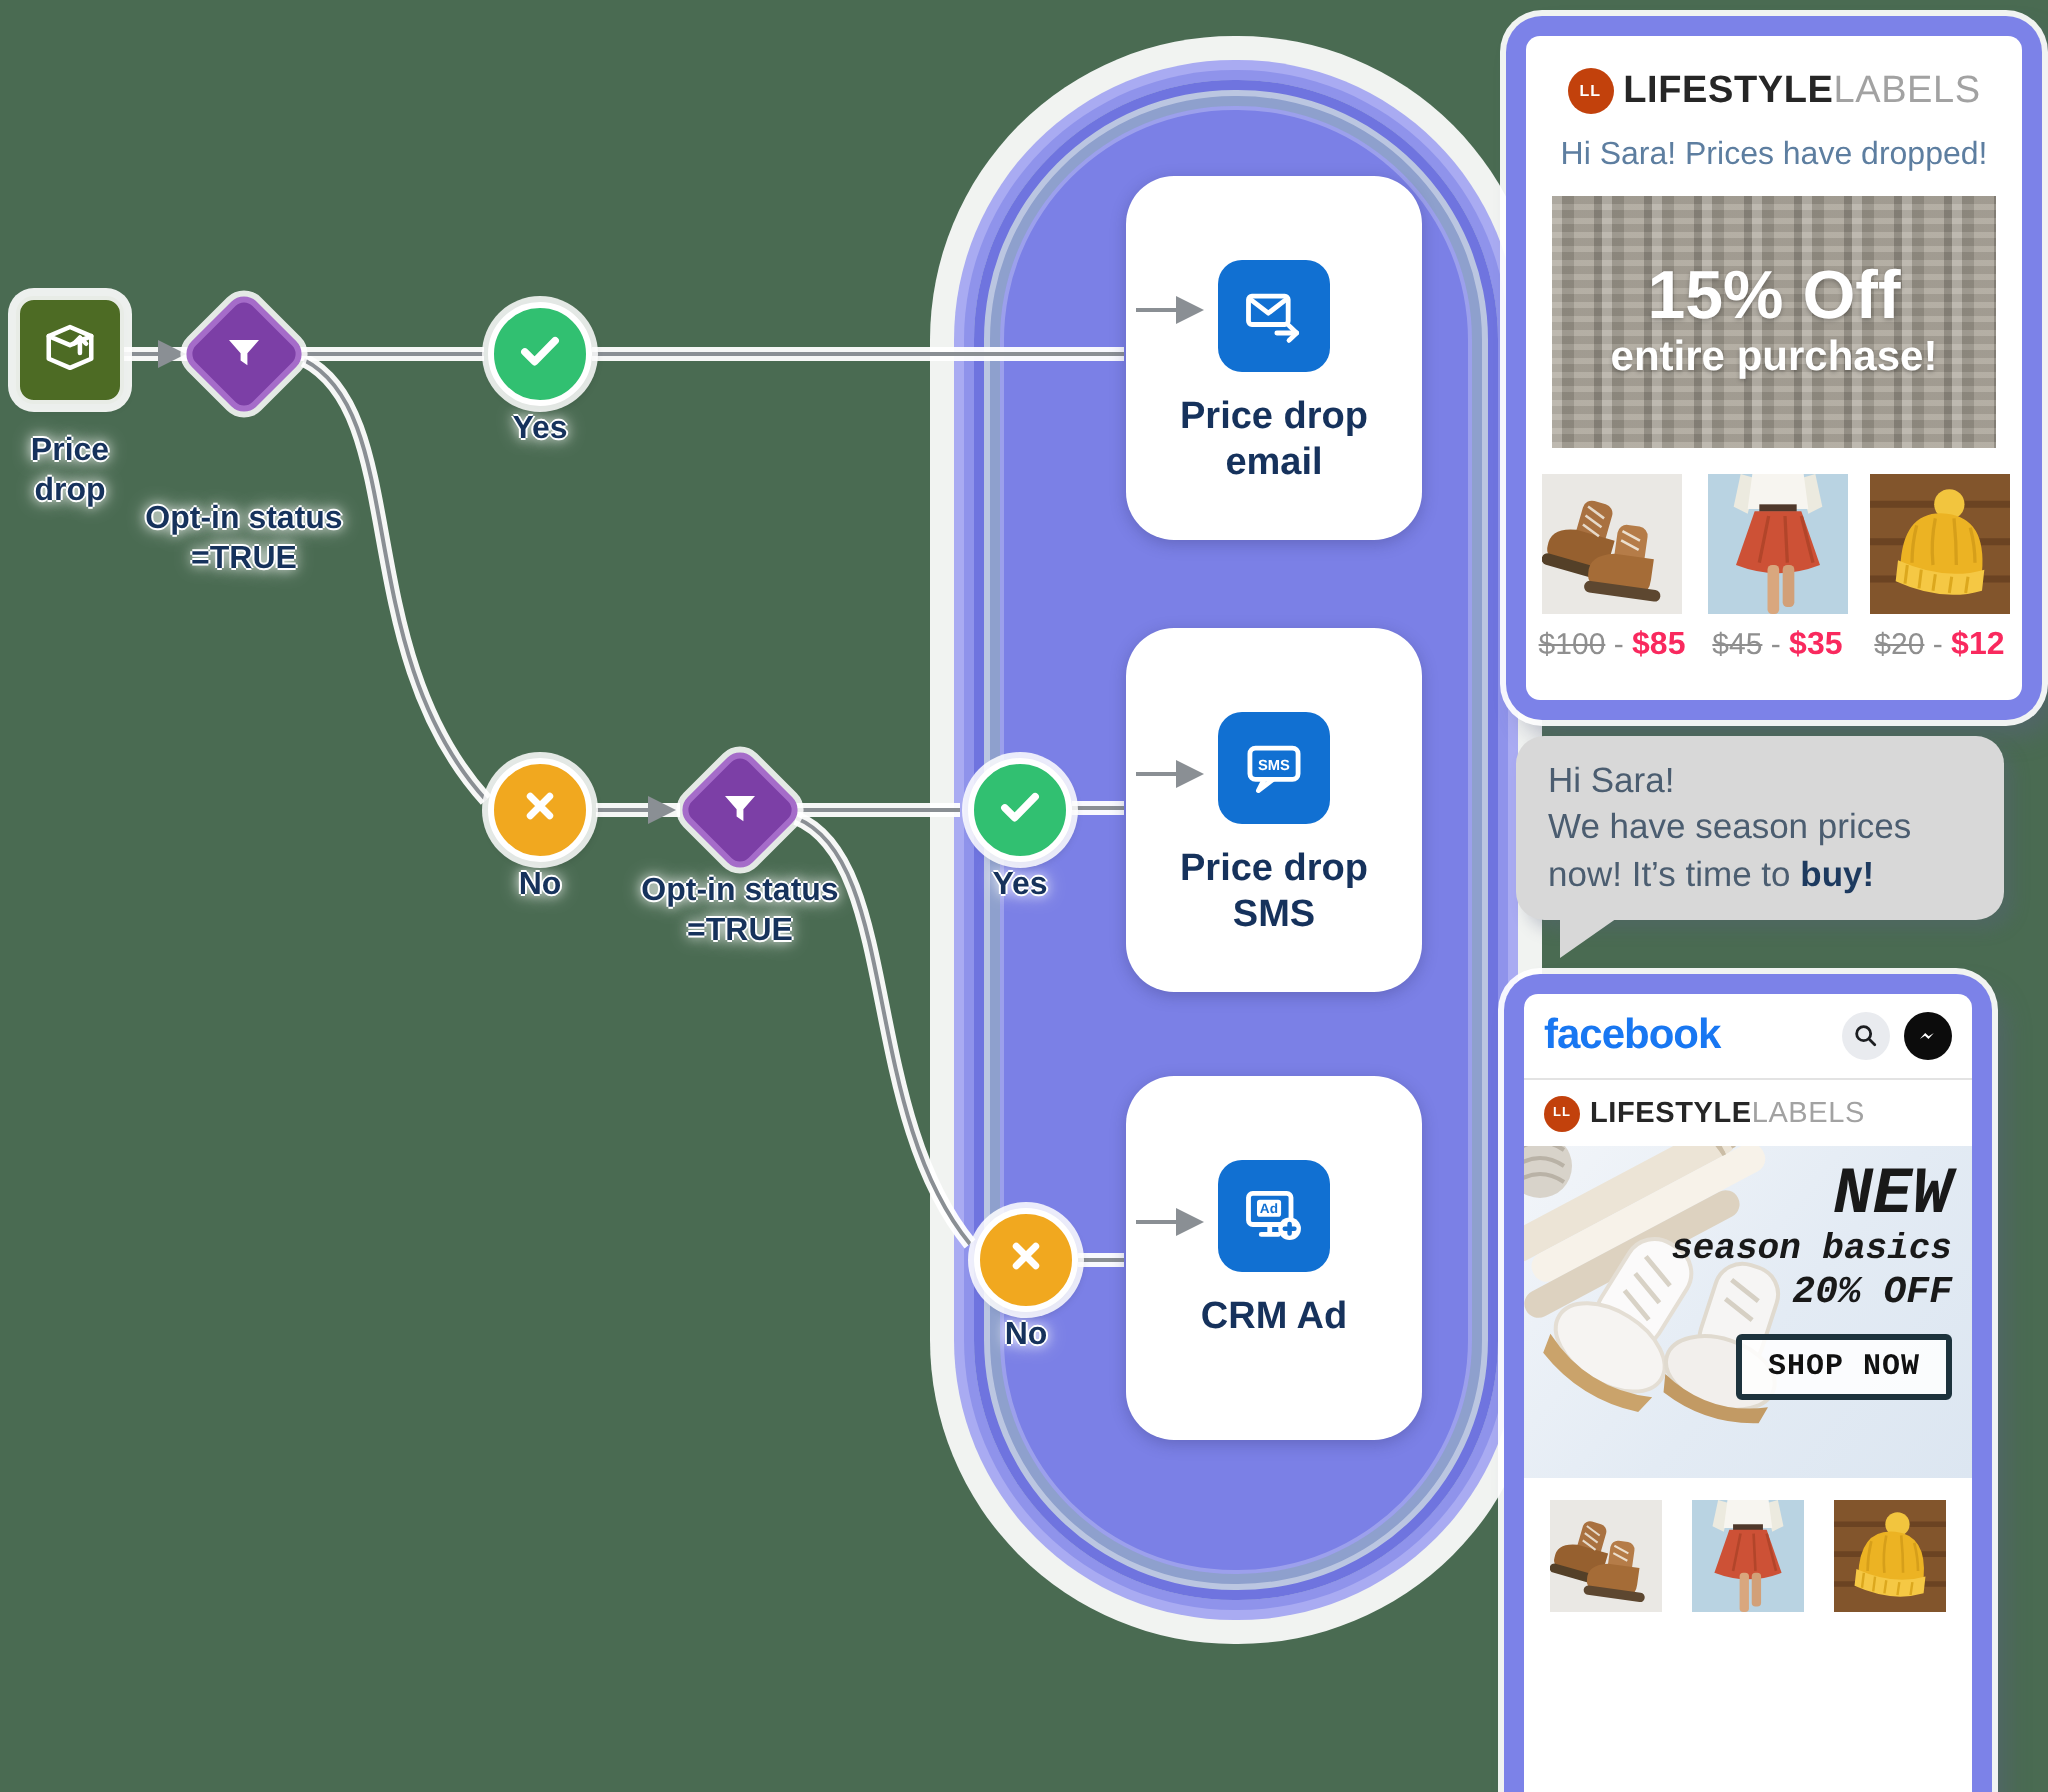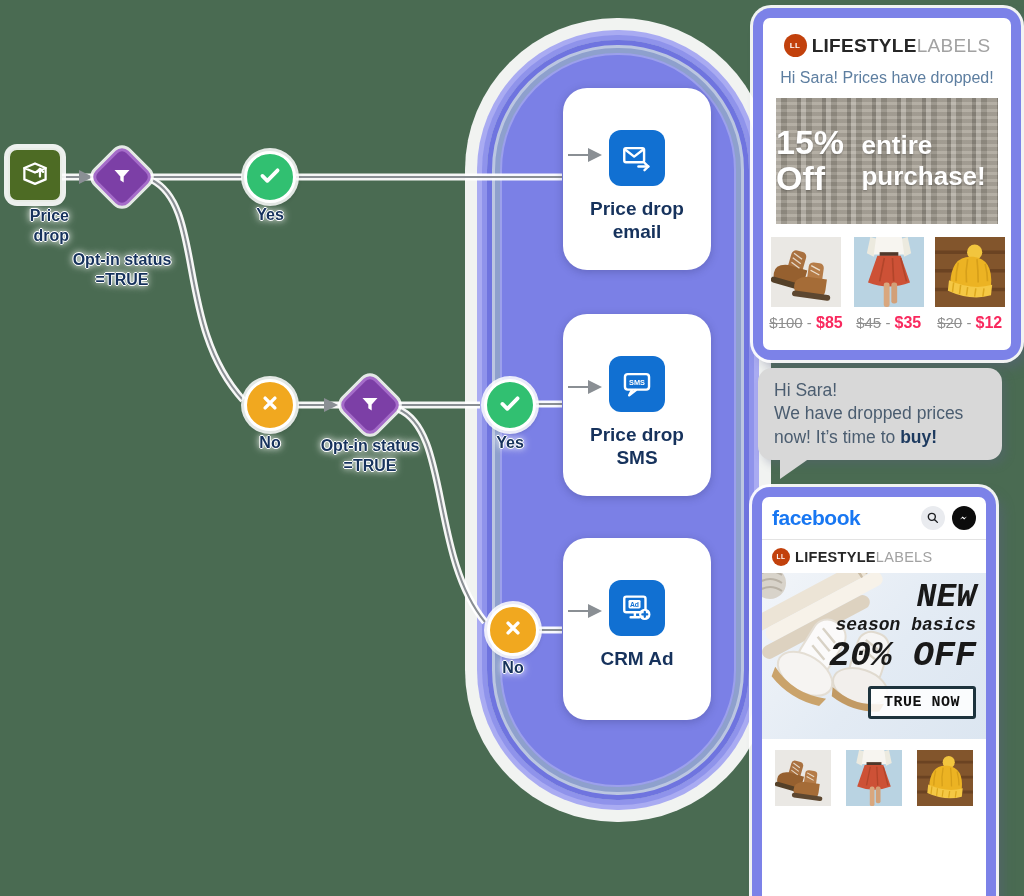--- a/index.html
+++ b/index.html
@@ -70,28 +70,28 @@
 
   
   .email-device{left:753px;top:8px;width:268px;height:352px;}
   .email-body{padding:10px 13px;}
   .logo-row{display:flex;align-items:center;justify-content:center;gap:5px;margin-top:6px;}
   .logo-dot{width:23px;height:23px;border-radius:50%;background:#c2410c;color:#fff;display:flex;align-items:center;justify-content:center;font-size:8px;font-weight:bold;letter-spacing:.5px;flex:none;}
   .brand-bold{font-size:19px;font-weight:800;color:#262626;letter-spacing:.3px;}
   .brand-light{font-size:19px;color:#a2a2a2;letter-spacing:.3px;}
   .greeting{margin-top:12px;text-align:center;color:#5d7ea0;font-size:16px;}
   .hero{
-    margin-top:11px;height:126px;display:flex;flex-direction:row;align-items:center;justify-content:center;
+    margin-top:11px;height:126px;display:flex;flex-direction:column;align-items:center;justify-content:center;
     background-color:#a8a296;
     background-image:
       repeating-linear-gradient(90deg, rgba(255,255,255,.18) 0 5px, rgba(0,0,0,.10) 5px 11px, rgba(255,255,255,.06) 11px 21px, rgba(0,0,0,.16) 21px 25px),
       repeating-linear-gradient(0deg, rgba(255,255,255,.09) 0 3px, rgba(0,0,0,.08) 3px 7px);
   }
   .hero-title{color:#fff;font-weight:800;font-size:34px;line-height:1.05;text-shadow:0 1px 2px rgba(0,0,0,.25);}
-  .hero-sub{color:#fff;font-weight:bold;font-size:26px;text-shadow:0 1px 2px rgba(0,0,0,.25);}
+  .hero-sub{color:#fff;font-weight:bold;font-size:21px;text-shadow:0 1px 2px rgba(0,0,0,.25);}
   .products{display:flex;justify-content:center;gap:11px;margin-top:13px;}
   .product{display:flex;flex-direction:column;align-items:center;}
   .product svg{width:70px;height:70px;display:block;}
   .price-line{margin-top:7px;font-size:15px;white-space:nowrap;}
   .price-old{color:#8f8f8f;text-decoration:line-through;}
   .price-sep{color:#8f8f8f;}
   .price-new{color:#f9295e;font-weight:bold;font-size:16px;}
 
   
   .sms-bubble{
@@ -113,21 +113,21 @@
   .fb-circle{width:24px;height:24px;border-radius:50%;display:flex;align-items:center;justify-content:center;flex:none;}
   .fb-circle.lt{background:#e9ebef;} .fb-circle.dk{background:#0c0c0c;}
   .fb-brand-row{height:33px;flex:none;display:flex;align-items:center;gap:5px;padding:0 10px;}
   .fb-brand-row .logo-dot{width:18px;height:18px;font-size:6.5px;}
   .fb-brand-row .brand-bold{font-size:14.5px;}
   .fb-brand-row .brand-light{font-size:14.5px;}
   .fb-ad{position:relative;height:166px;flex:none;background:linear-gradient(130deg,#f2f5f9 0%,#e3ebf4 55%,#dce6f1 100%);overflow:hidden;font-family:Liberation Mono, monospace;}
   .fb-ad-copy{position:absolute;right:10px;top:8px;text-align:right;font-style:italic;color:#191919;}
   .ad-title{font-weight:800;font-size:33px;line-height:1.02;}
   .ad-sub{font-weight:700;font-size:18px;line-height:1.2;}
-  .ad-discount{font-weight:800;font-size:35px;line-height:1.15;}
+  .ad-discount{font-weight:800;font-size:19px;line-height:1.15;}
   .shop-btn{
     display:inline-block;margin-top:9px;padding:5px 13px;border:3px solid #1d333d;border-radius:3px;
     background:rgba(255,255,255,.85);font-style:normal;font-weight:800;font-size:15px;color:#111;letter-spacing:.5px;cursor:pointer;
   }
   .fb-thumbs{flex:none;display:flex;justify-content:center;gap:15px;padding:11px 0 9px;}
   .fb-thumbs svg{width:56px;height:56px;display:block;}
   .fb-nav{margin-top:auto;flex:none;height:44px;border-top:1px solid #e0e0e0;display:flex;align-items:center;justify-content:space-around;padding:0 6px;}
   .fb-nav span{display:flex;align-items:center;justify-content:center;cursor:pointer;}
 
   .ad-deco{position:absolute;pointer-events:none;}
@@ -222,21 +222,21 @@
   <div class="trigger">
     <span>
       <svg width="34" height="34" viewBox="0 0 24 24" fill="none" stroke="#fff" stroke-width="1.6" stroke-linecap="round" stroke-linejoin="round">
         <path d="M4.5 8.5v8l7.5 3.2 7.5-3.2v-8"></path>
         <path d="M4.5 8.5L12 5.3l7.5 3.2L12 11.7z"></path>
         <path d="M15.5 14.5V9.2"></path>
         <path d="M13.3 11.2L15.5 9l2.2 2.2"></path>
       </svg>
     </span>
   </div>
-  <div class="flow-label" style="left:1px;top:206px;width:68px;text-align:right;">Price drop</div>
+  <div class="flow-label" style="left:1px;top:216px;width:68px;">Price drop</div>
 
   <div class="diamond-wrap" style="left:96px;top:151px;">
     <div class="diamond"></div>
     <div class="diamond-icon">
       <svg width="24" height="24" viewBox="0 0 24 24" fill="#fff">
           <path d="M4.5 5h15l-5.8 6.6v6L10.3 15.2v-3.6z"></path>
         </svg>
     </div>
   </div>
   <div class="flow-label" style="left:58px;top:250px;width:128px;">Opt-in status =TRUE</div>
@@ -353,21 +353,21 @@
               <use href="#p-beanie"></use>
             </svg>
           <div class="price-line"><span class="price-old">$20</span> <span class="price-sep">-</span> <span class="price-new">$12</span></div>
         </div>
       </div>
     </div>
   </div>
 
   <div class="sms-bubble">
     <div>Hi Sara!</div>
-    <div>We have dropped prices</div>
+    <div>We have season prices</div>
     <div><span>now! It’s time to </span><span class="sms-link">buy!</span></div>
   </div>
 
   <div class="device fb-device">
     <div class="device-inner">
       <div class="fb-header">
         <span class="fb-wordmark">facebook</span>
         <span class="fb-header-icons">
           <span class="fb-circle lt">
             <svg width="14" height="14" viewBox="0 0 24 24" fill="none" stroke="#1c1e21" stroke-width="2.4" stroke-linecap="round">
@@ -411,21 +411,21 @@
             <rect x="88" y="18" width="32" height="52" rx="14" fill="#f6f5f4" stroke="#e0dacf" stroke-width="2"></rect>
             <ellipse cx="104" cy="74" rx="28" ry="17" fill="#f2efec" stroke="#e0dacf" stroke-width="2"></ellipse>
             <path d="M78 83q27 13 54 0l-2 9q-25 9-50 0z" fill="#c29a64"></path>
             <path d="M95 28l16 6M95 38l16 6" stroke="#d6d0c4" stroke-width="2.4" fill="none"></path>
           </g>
         </svg>
         <div class="fb-ad-copy">
           <div class="ad-title">NEW</div>
           <div class="ad-sub">season basics</div>
           <div class="ad-discount">20% OFF</div>
-          <span class="shop-btn">TRUE NOW</span>
+          <span class="shop-btn">SHOP NOW</span>
         </div>
       </div>
       <div class="fb-thumbs">
         <svg viewBox="0 0 60 60">
             <use href="#p-boots"></use>
           </svg>
         <svg viewBox="0 0 60 60">
             <use href="#p-skirt"></use>
           </svg>
         <svg viewBox="0 0 60 60">

